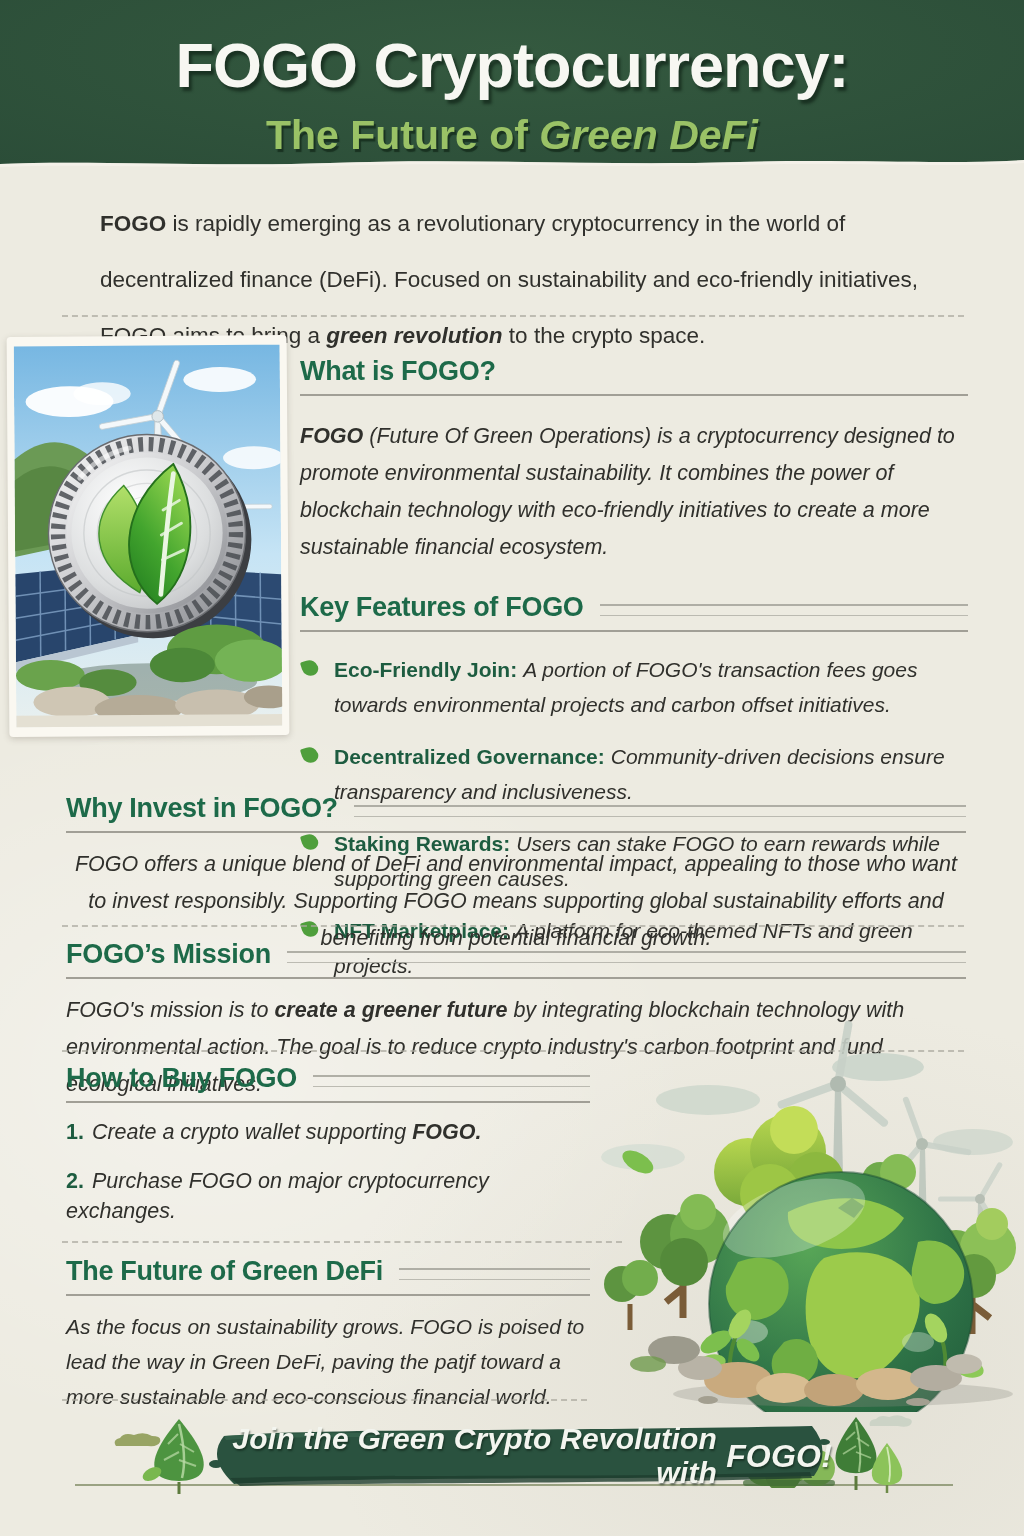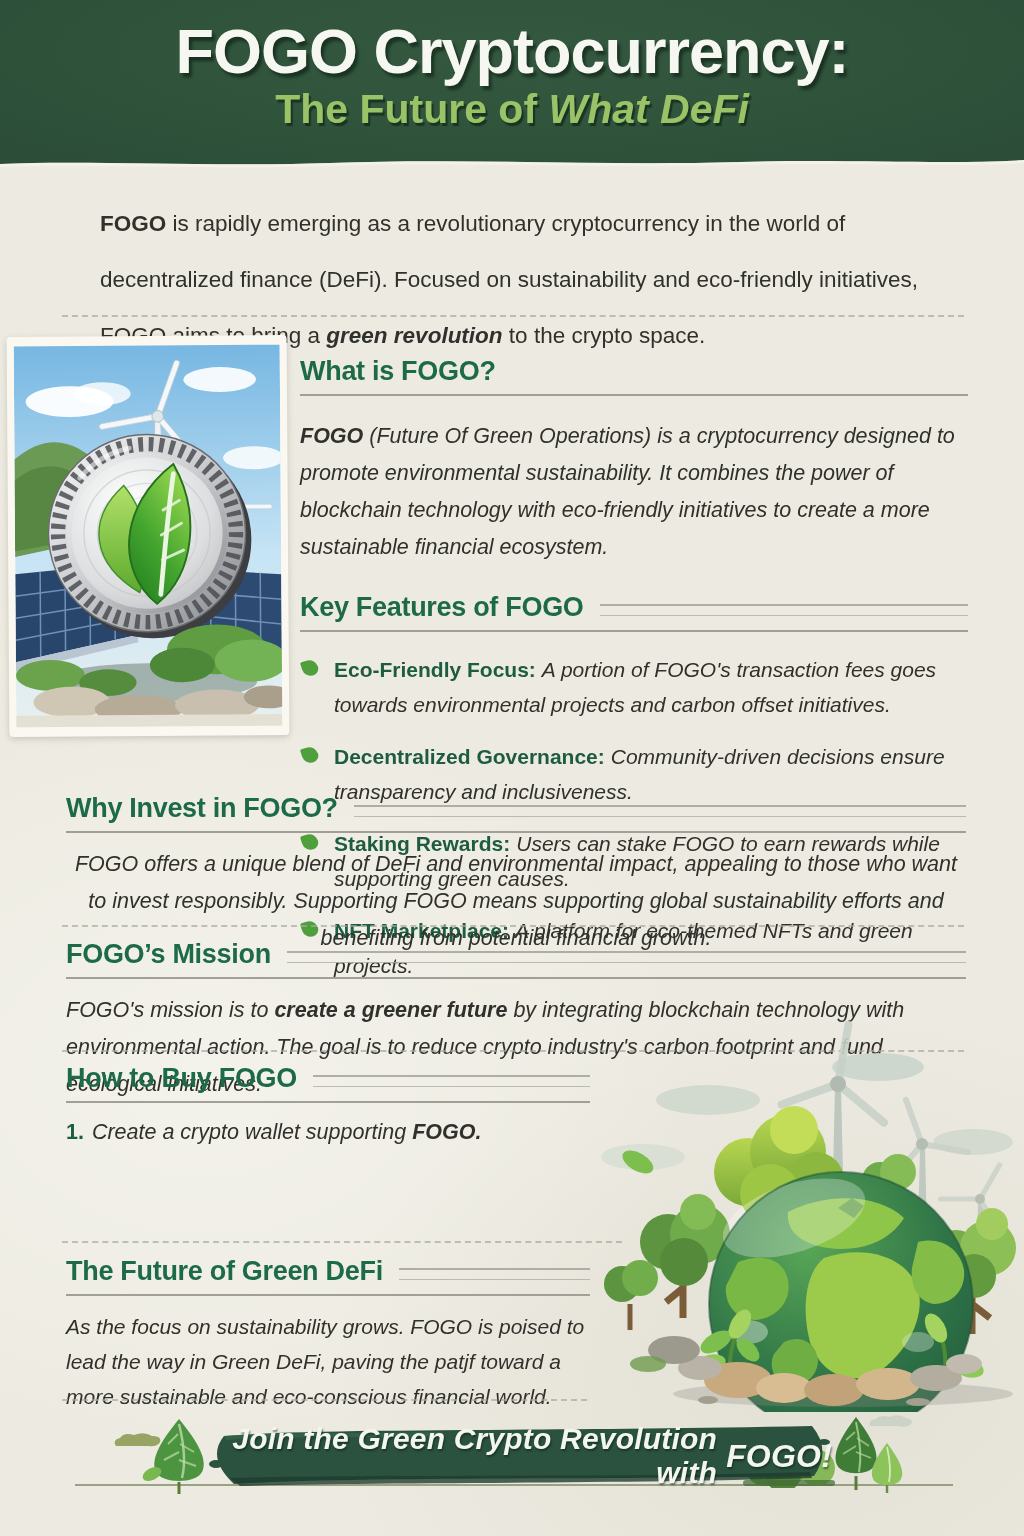--- a/index.html
+++ b/index.html
@@ -5,21 +5,21 @@
   html,body{margin:0;padding:0;}
   body{font-family:"Liberation Sans","DejaVu Sans",sans-serif;background:#d8d5cb;}
   .page{position:relative;width:1024px;height:1536px;margin:0 auto;overflow:hidden;
         background:#edebe1;
         background-image:radial-gradient(80% 40% at 20% 70%, rgba(255,255,255,.35), rgba(255,255,255,0) 60%),
                          radial-gradient(70% 35% at 80% 90%, rgba(180,175,160,.18), rgba(0,0,0,0) 70%);}
   
   .hero{position:absolute;left:0;top:0;width:1024px;height:172px;
         background:radial-gradient(130% 170% at 50% 30%, #34593f 0%, #2b4d38 55%, #1e392a 100%);
         text-align:center;}
-  .hero h1{margin:0;padding-top:18px;font-size:63px;line-height:66px;font-weight:700;color:#f7f7f2;
+  .hero h1{margin:14px;padding-top:18px;font-size:63px;line-height:66px;font-weight:700;color:#f7f7f2;
            letter-spacing:-1px;text-shadow:3px 4px 3px rgba(8,22,12,.55);}
   .hero .subtitle{margin-top:2px;font-size:41px;font-weight:700;color:#9ac266;
                   text-shadow:2px 3px 1px rgba(12,30,16,.6);}
   .hero .subtitle .em{font-style:italic;}
   .hero-edge{position:absolute;left:0;bottom:-2px;width:1024px;height:22px;display:block;}
   
   .sec-head{display:flex;align-items:center;border-bottom:2px solid #a19f96;padding-bottom:7px;}
   .sec-head h2{margin:0;font-size:27px;font-weight:700;color:#1d6a49;letter-spacing:-0.3px;white-space:nowrap;}
   .sec-head .rules{flex:1;height:9px;margin-left:16px;margin-top:4px;
                    border-top:2px solid #a5a49b;border-bottom:1px solid #b3b2a9;opacity:.85;}
@@ -69,21 +69,21 @@
   .deco{position:absolute;}
 </style>
 </head>
 <body>
 
 <div class="page">
 
   <header class="hero">
     <h1>FOGO Cryptocurrency:</h1>
     <div class="subtitle">
-      <span>The Future of </span><span class="em">What DeFi</span>
+      <span>The Future of </span><span class="em">Green DeFi</span>
     </div>
     <svg class="hero-edge" viewBox="0 0 1024 22" preserveAspectRatio="none">
       <path d="M0,22 L0,12 C90,8 200,15 330,11 C470,6 600,14 740,10 C850,7 950,13 1024,8 L1024,22 Z" fill="#edebe1"></path>
       <path d="M0,12 C90,8 200,15 330,11 C470,6 600,14 740,10 C850,7 950,13 1024,8 L1024,11 C950,16 850,10 740,13 C600,17 470,9 330,14 C200,18 90,11 0,15 Z" fill="#f7f5ed" opacity="0.65"></path>
     </svg>
   </header>
 
   <section class="intro">
     <p class="body-text"><span class="bold">FOGO</span><span> is rapidly emerging as a revolutionary cryptocurrency in the world of decentralized finance (DeFi). Focused on sustainability and eco-friendly initiatives, FOGO aims to bring a </span><span class="bold-italic">green revolution</span><span> to the crypto space.</span></p>
   </section>
@@ -218,21 +218,21 @@
     </div>
     <p class="body-text para italic"><span class="bold">FOGO</span><span> (Future Of Green Operations) is a cryptocurrency designed to promote environmental sustainability. It combines the power of blockchain technology with eco-friendly initiatives to create a more sustainable financial ecosystem.</span></p>
 
     <div class="sec-head" style="margin-top:26px;">
       <h2>Key Features of FOGO</h2>
       <span class="rules"></span>
     </div>
     <div class="features">
       <div class="feature">
         <span class="leaf"></span>
-        <p><span class="flabel">Eco-Friendly Focus:</span><span class="italic">A portion of FOGO's transaction fees goes towards environmental projects and carbon offset initiatives.</span></p>
+        <p><span class="flabel">Eco-Friendly Join:</span><span class="italic">A portion of FOGO's transaction fees goes towards environmental projects and carbon offset initiatives.</span></p>
       </div>
       <div class="feature">
         <span class="leaf"></span>
         <p><span class="flabel">Decentralized Governance:</span><span class="italic">Community-driven decisions ensure transparency and inclusiveness.</span></p>
       </div>
       <div class="feature">
         <span class="leaf"></span>
         <p><span class="flabel">Staking Rewards:</span><span class="italic">Users can stake FOGO to earn rewards while supporting green causes.</span></p>
       </div>
       <div class="feature">
@@ -260,20 +260,21 @@
   </section>
   <div class="divider" style="left:62px;top:1050px;width:902px;"></div>
 
   <section class="section narrow" style="top:1063px;">
     <div class="sec-head">
       <h2>How to Buy FOGO</h2>
       <span class="rules"></span>
     </div>
     <div class="steps">
       <p class="step"><span class="num">1.</span><span class="stext">Create a crypto wallet supporting </span><span class="sbold">FOGO.</span></p>
+      <p class="step"><span class="num">2.</span><span class="stext">Purchase FOGO on major cryptocurrency exchanges.</span><span class="sbold"></span></p>
     </div>
   </section>
   <div class="divider" style="left:62px;top:1241px;width:560px;"></div>
 
   <section class="section narrow" style="top:1256px;">
     <div class="sec-head">
       <h2>The Future of Green DeFi</h2>
       <span class="rules"></span>
     </div>
     <p class="body-text para italic" style="font-size:21px;line-height:35px;">As the focus on sustainability grows. FOGO is poised to lead the way in Green DeFi, paving the patjf toward a more sustainable and eco-conscious financial world.</p>

